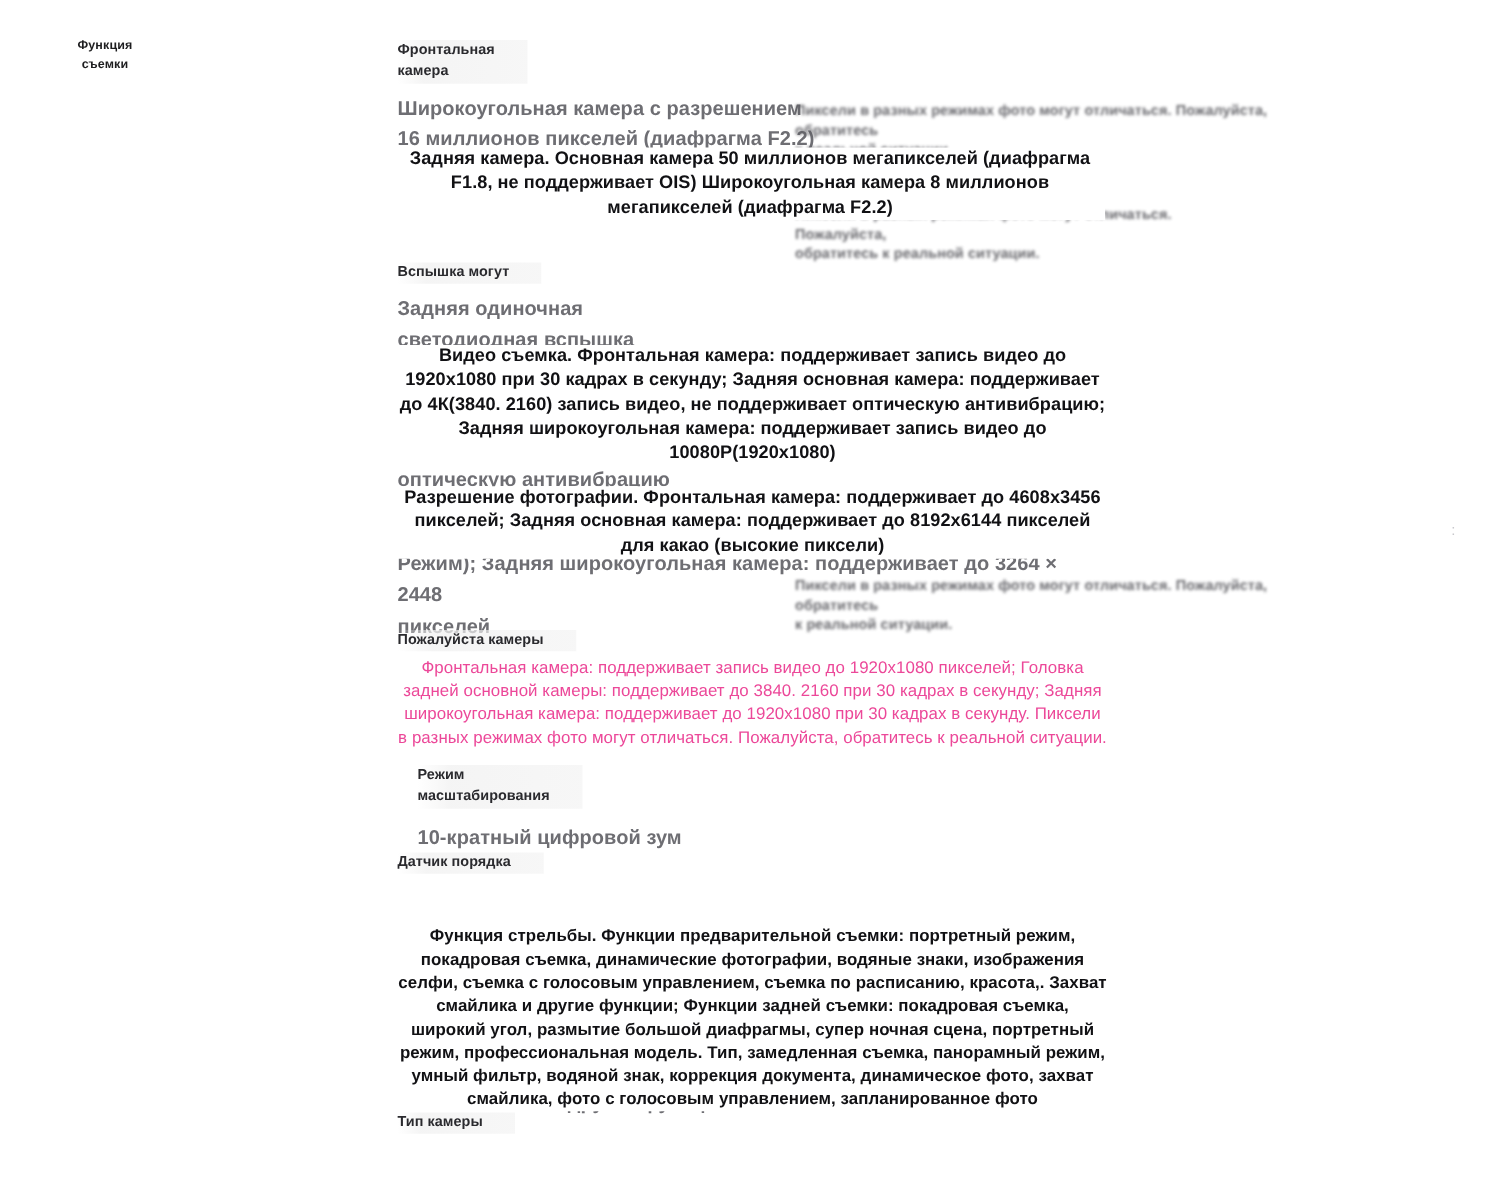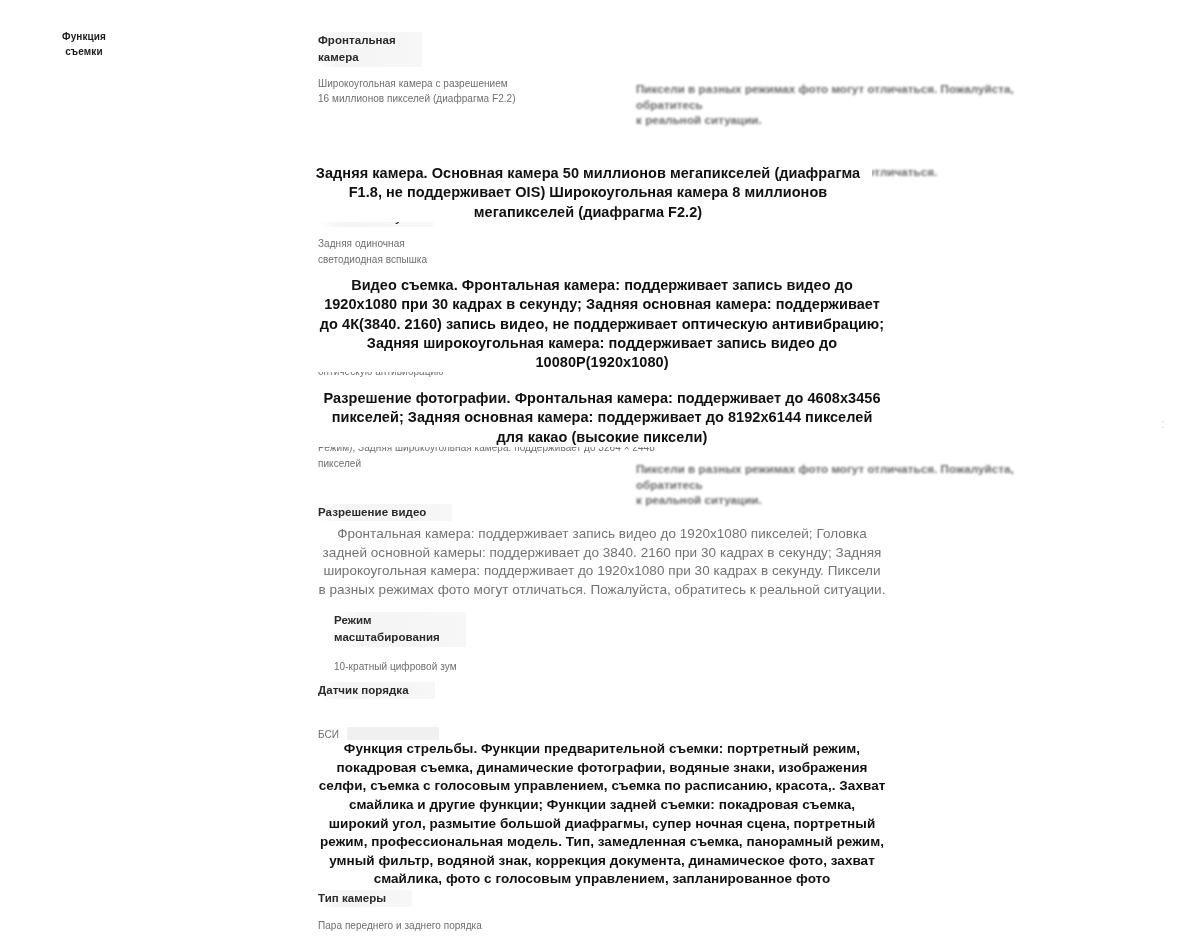--- a/index.html
+++ b/index.html
@@ -58,22 +58,22 @@
     color: #2a2a2e;
     line-height: 1.5;
     letter-spacing: 0.05px;
     white-space: pre-line;
     display: inline-block;
     background: linear-gradient(to right, rgba(243,243,243,0) 0%, rgba(241,241,241,0.75) 20%, rgba(240,240,240,0.55) 100%);
     padding-right: 26px;
   }
 
   .spec-value {
-    font-size: 10px;
-    font-weight: normal;
+    font-size: 16px;
+    font-weight: bold;
     color: #6e6e73;
     line-height: 1.55;
     letter-spacing: 0.05px;
     white-space: pre-line;
     margin-top: 9px;
   }
 
   .spec-value.tight { margin-top: 7px; }
 
   .redacted-chip {
@@ -107,21 +107,21 @@
     color: #111114;
     letter-spacing: 0.05px;
     background: #ffffff;
   }
 
   .overlay-block.b14 { font-size: 14.5px; line-height: 1.33; }
   .overlay-block.b13 { font-size: 13.5px; line-height: 1.38; }
 
   .overlay-block.plain {
     font-weight: normal;
-    color: #737373;
+    color: #ec4899;
   }
 
   .stray-mark {
     position: absolute;
     font-size: 12px;
     color: #c8c8cc;
     line-height: 1;
     filter: blur(0.4px);
   }
 </style>
@@ -160,21 +160,21 @@
 
     <div class="spec-row" style="top:440px;">
       <div class="spec-value tight" style="margin-top:0;">Режим); Задняя широкоугольная камера: поддерживает до 3264 × 2448
 пикселей</div>
     </div>
     <div class="ghost-text" style="left:318px; top:462px; width:400px;">Пиксели в разных режимах фото могут отличаться. Пожалуйста, обратитесь
 к реальной ситуации.</div>
     <div class="stray-mark" style="left:843px; top:418px;">:</div>
 
     <div class="spec-row" style="top:502px;">
-      <div class="spec-name">Разрешение видео</div>
+      <div class="spec-name">Пожалуйста камеры</div>
     </div>
 
     <div class="spec-row" style="top:612px;margin-left:16px;">
       <div class="spec-name">Режим
 масштабирования</div>
       <div class="spec-value" style="margin-top:12px;">10-кратный цифровой зум</div>
     </div>
 
     <div class="spec-row" style="top:680px;">
       <div class="spec-name">Датчик порядка</div>
@@ -183,26 +183,25 @@
       </div>
     </div>
 
     <div class="spec-row" style="top:846px;">
       <div class="spec-value tight" style="margin-top:0;">Фото, непрерывная съемка,
 многоместные и другие функции</div>
     </div>
 
     <div class="spec-row" style="top:888px;">
       <div class="spec-name">Тип камеры</div>
-      <div class="spec-value" style="margin-top:11px;">Пара переднего и заднего порядка</div>
     </div>
 
   </div>
 
-  <div class="overlay-block b14" style="left:304px; top:118px; width:568px;margin-top:46px;">Задняя камера. Основная камера 50 миллионов мегапикселей (диафрагма F1.8, не поддерживает OIS) Широкоугольная камера 8 миллионов мегапикселей (диафрагма F2.2)</div>
+  <div class="overlay-block b14" style="left:316px; top:118px; width:568px;">Задняя камера. Основная камера 50 миллионов мегапикселей (диафрагма F1.8, не поддерживает OIS) Широкоугольная камера 8 миллионов мегапикселей (диафрагма F2.2)</div>
 
   <div class="overlay-block b14" style="left:318px; top:276px; width:568px;text-align:center;">Видео съемка. Фронтальная камера: поддерживает запись видео до 1920x1080 при 30 кадрах в секунду; Задняя основная камера: поддерживает до 4К(3840. 2160) запись видео, не поддерживает оптическую антивибрацию; Задняя широкоугольная камера: поддерживает запись видео до 10080Р(1920x1080)</div>
 
   <div class="overlay-block b14" style="left:318px; top:389px; width:568px;">Разрешение фотографии. Фронтальная камера: поддерживает до 4608x3456 пикселей; Задняя основная камера: поддерживает до 8192x6144 пикселей для какао (высокие пиксели)</div>
 
   <div class="overlay-block b13 plain" style="left:318px; top:525px; width:568px;">Фронтальная камера: поддерживает запись видео до 1920x1080 пикселей; Головка задней основной камеры: поддерживает до 3840. 2160 при 30 кадрах в секунду; Задняя широкоугольная камера: поддерживает до 1920x1080 при 30 кадрах в секунду. Пиксели в разных режимах фото могут отличаться. Пожалуйста, обратитесь к реальной ситуации.</div>
 
   <div class="overlay-block b13" style="left:318px; top:740px; width:568px;">Функция стрельбы. Функции предварительной съемки: портретный режим, покадровая съемка, динамические фотографии, водяные знаки, изображения селфи, съемка с голосовым управлением, съемка по расписанию, красота,. Захват смайлика и другие функции; Функции задней съемки: покадровая съемка, широкий угол, размытие большой диафрагмы, супер ночная сцена, портретный режим, профессиональная модель. Тип, замедленная съемка, панорамный режим, умный фильтр, водяной знак, коррекция документа, динамическое фото, захват смайлика, фото с голосовым управлением, запланированное фото</div>
 
 </div>

